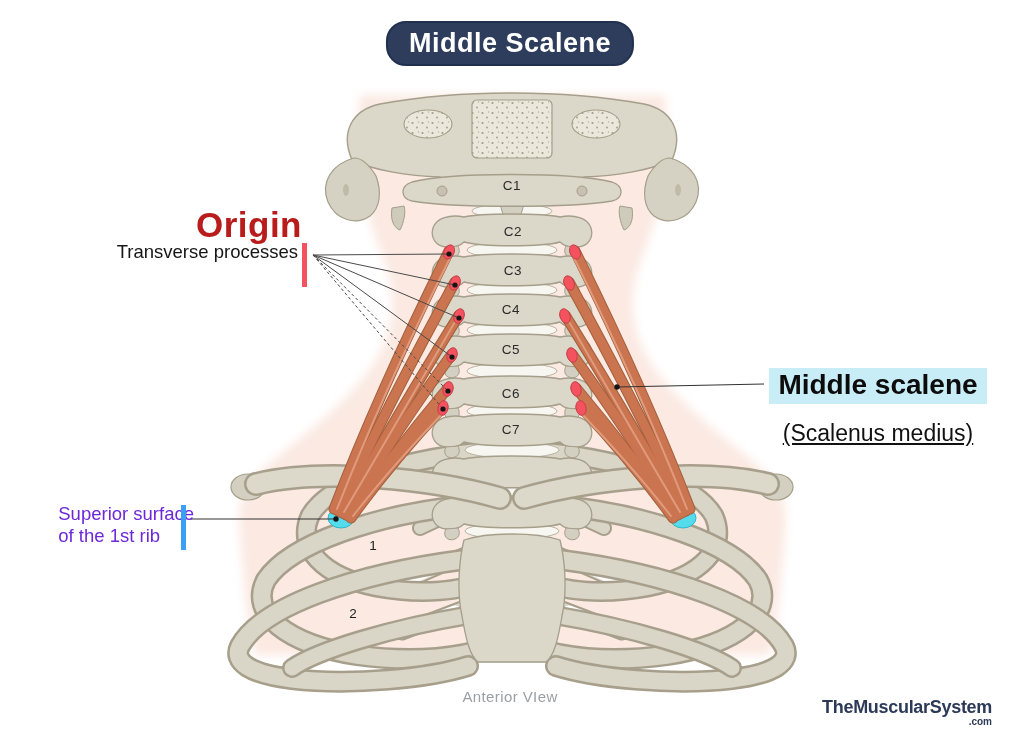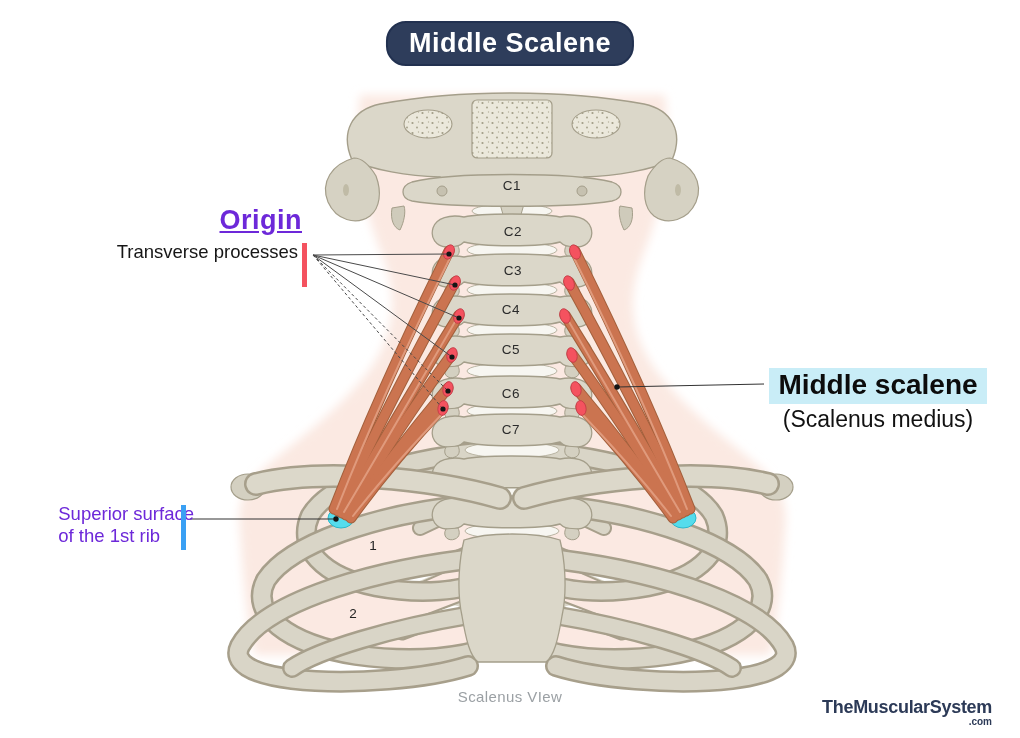--- a/index.html
+++ b/index.html
@@ -10,31 +10,31 @@
   #anatomy-svg{position:absolute;left:0;top:0;}
   .overlay{position:absolute;z-index:5;}
   
   .badge{
     left:50%;top:21px;transform:translateX(-50%);
     background:#2e3d5b;border:2px solid #223150;color:#fff;
     font-size:27px;font-weight:bold;letter-spacing:.5px;
     padding:5px 21px;border-radius:20px;white-space:nowrap;
   }
   
-  .origin-heading{right:718px;top:205px;font-size:27px;font-weight:bold;color:#6d28d9;letter-spacing:.5px;white-space:nowrap;text-decoration:underline;}
+  .origin-heading{right:718px;top:205px;font-size:35px;font-weight:bold;color:#b91c1c;letter-spacing:.5px;white-space:nowrap;}
   .origin-text{right:722px;top:241px;font-size:18.5px;line-height:22px;color:#161616;white-space:nowrap;}
   .origin-bar{left:302px;top:243px;width:5px;height:44px;background:#f4525f;}
   
   .insertion-heading{right:837px;top:468px;font-size:27px;font-weight:bold;color:#2b9af3;letter-spacing:.5px;white-space:nowrap;}
   .insertion-text{right:826px;top:503px;font-size:18.5px;line-height:22px;color:#6d28d9;text-align:left;white-space:nowrap;}
   .insertion-bar{left:181px;top:505px;width:5px;height:45px;background:#3aa0f4;}
   
   .muscle-label{left:752px;top:368px;width:252px;text-align:center;}
   .muscle-name{display:inline-block;background:#c9edf7;padding:1px 9px 3px 9px;font-size:28px;font-weight:bold;color:#0c0c0c;white-space:nowrap;}
-  .muscle-latin{font-size:23px;color:#111;margin-top:2px;white-space:nowrap;}
+  .muscle-latin{font-size:23px;color:#111;margin-top:16px;white-space:nowrap;text-decoration:underline;}
   
   .view-label{left:50%;top:688px;transform:translateX(-50%);font-size:15px;color:#9ba0a4;letter-spacing:.4px;white-space:nowrap;}
   .brand{right:28px;top:698px;text-align:right;line-height:1;color:#2c3a57;}
   .brand-main{font-size:18px;font-weight:bold;letter-spacing:-.3px;white-space:nowrap;}
   .brand-suffix{font-size:10px;font-weight:bold;margin-top:1px;}
   .vlabel{font-size:13.5px;fill:#2b2b2b;letter-spacing:.5px;}
   .rlabel{font-size:13.5px;fill:#222;}
 </style>
 </head>
 <body>
@@ -249,20 +249,20 @@
     <div>Superior surface</div>
     <div>of the 1st rib</div>
   </div>
   <div class="overlay insertion-bar"></div>
 
   <div class="overlay muscle-label">
     <span class="muscle-name">Middle scalene</span>
     <div class="muscle-latin">(Scalenus medius)</div>
   </div>
 
-  <div class="overlay view-label">Scalenus VIew</div>
+  <div class="overlay view-label">Anterior VIew</div>
 
   <div class="overlay brand">
     <div class="brand-main">TheMuscularSystem</div>
     <div class="brand-suffix">.com</div>
   </div>
 
 </div>
 
 </body></html>

